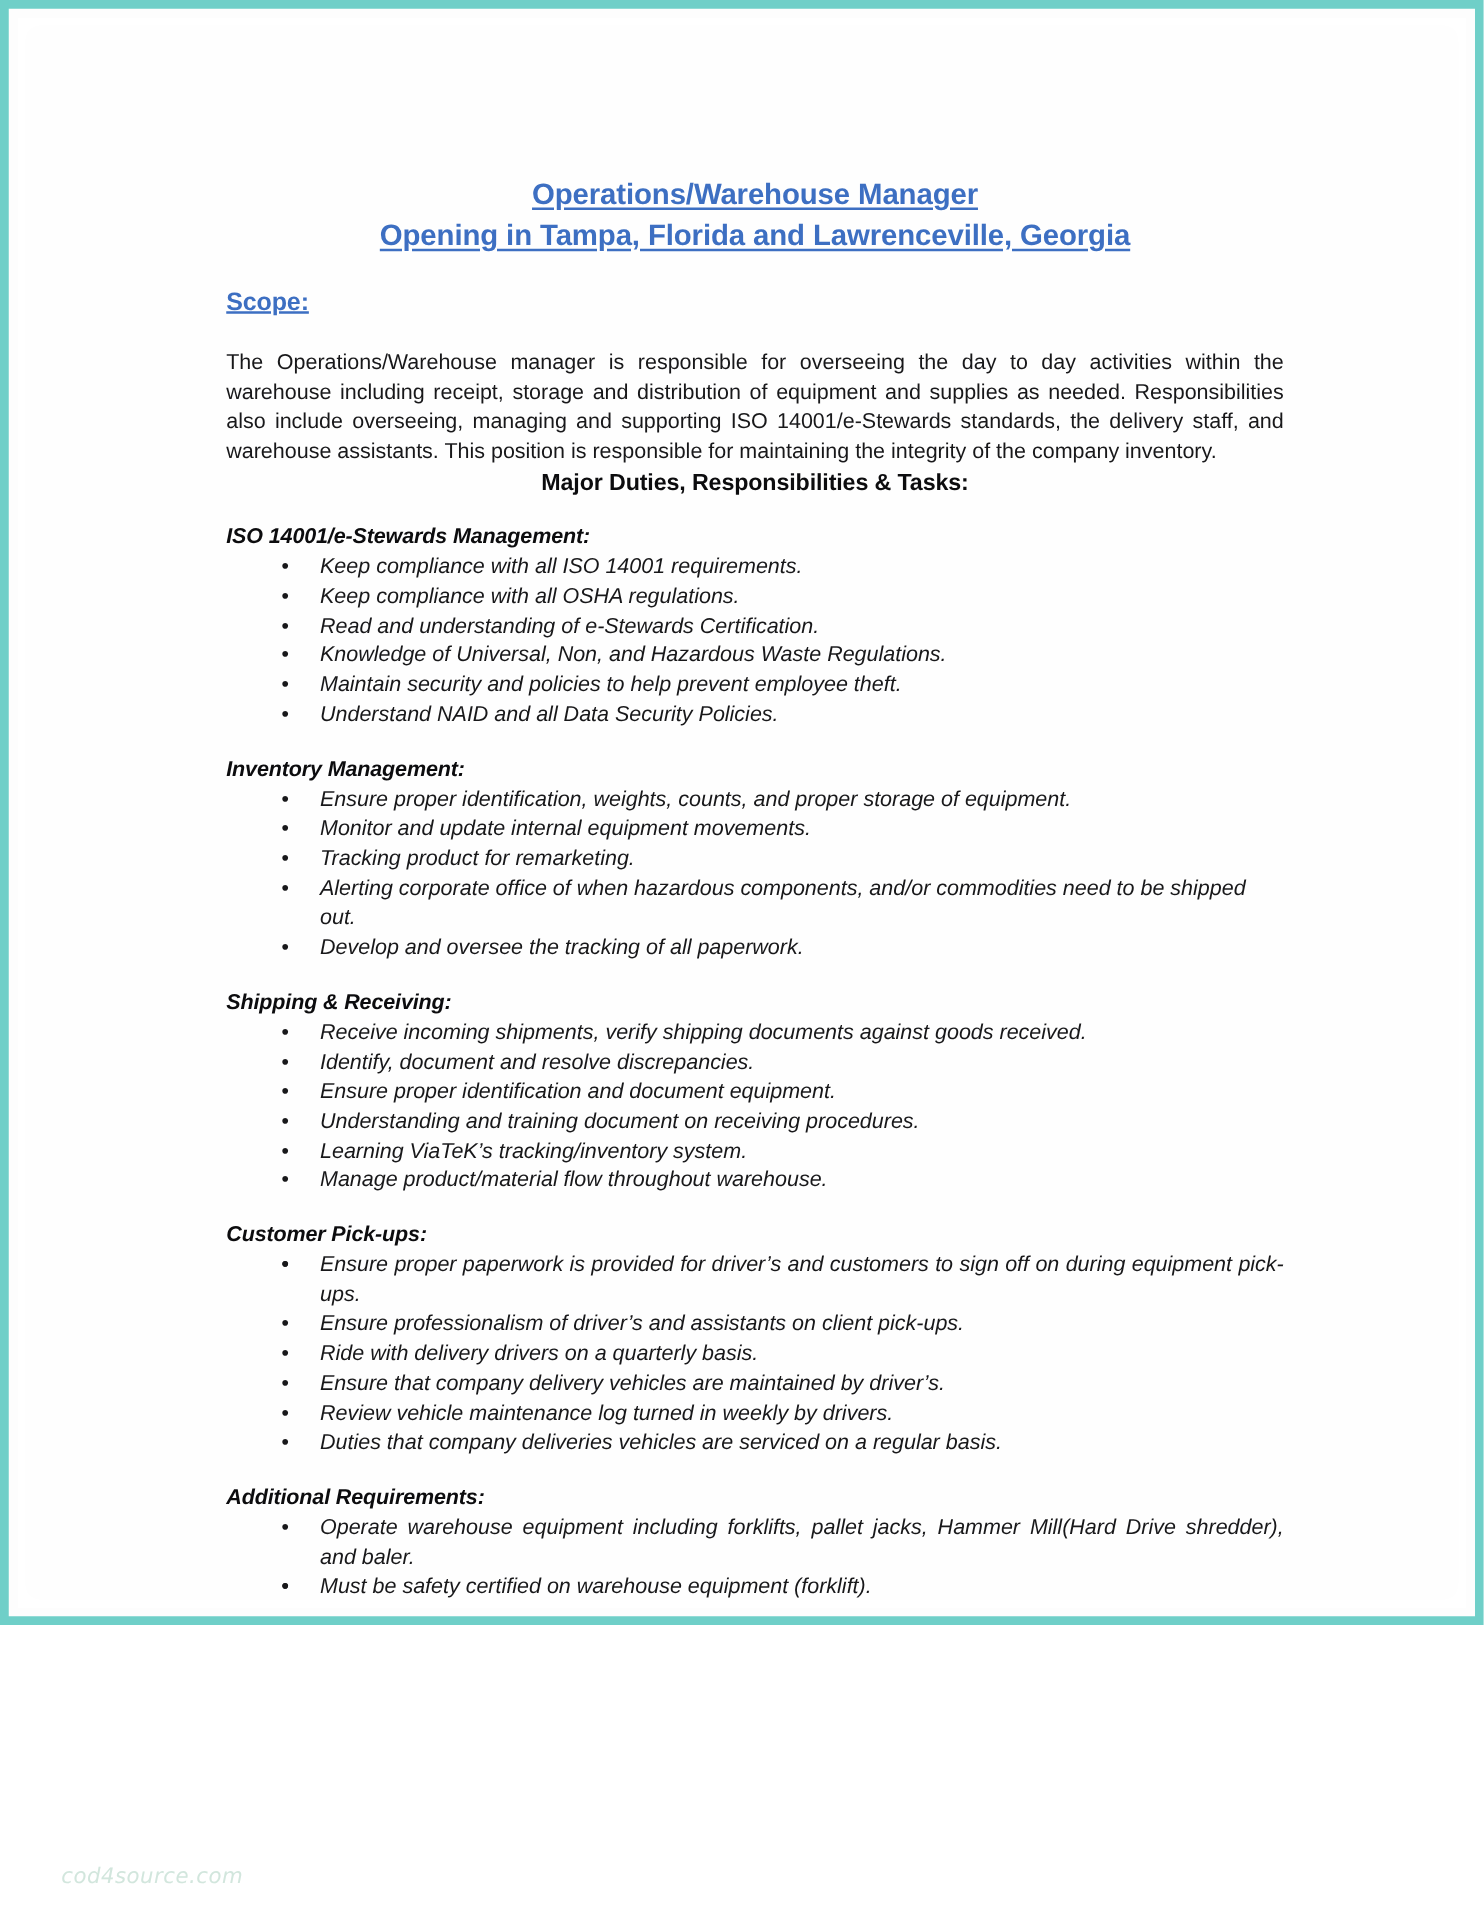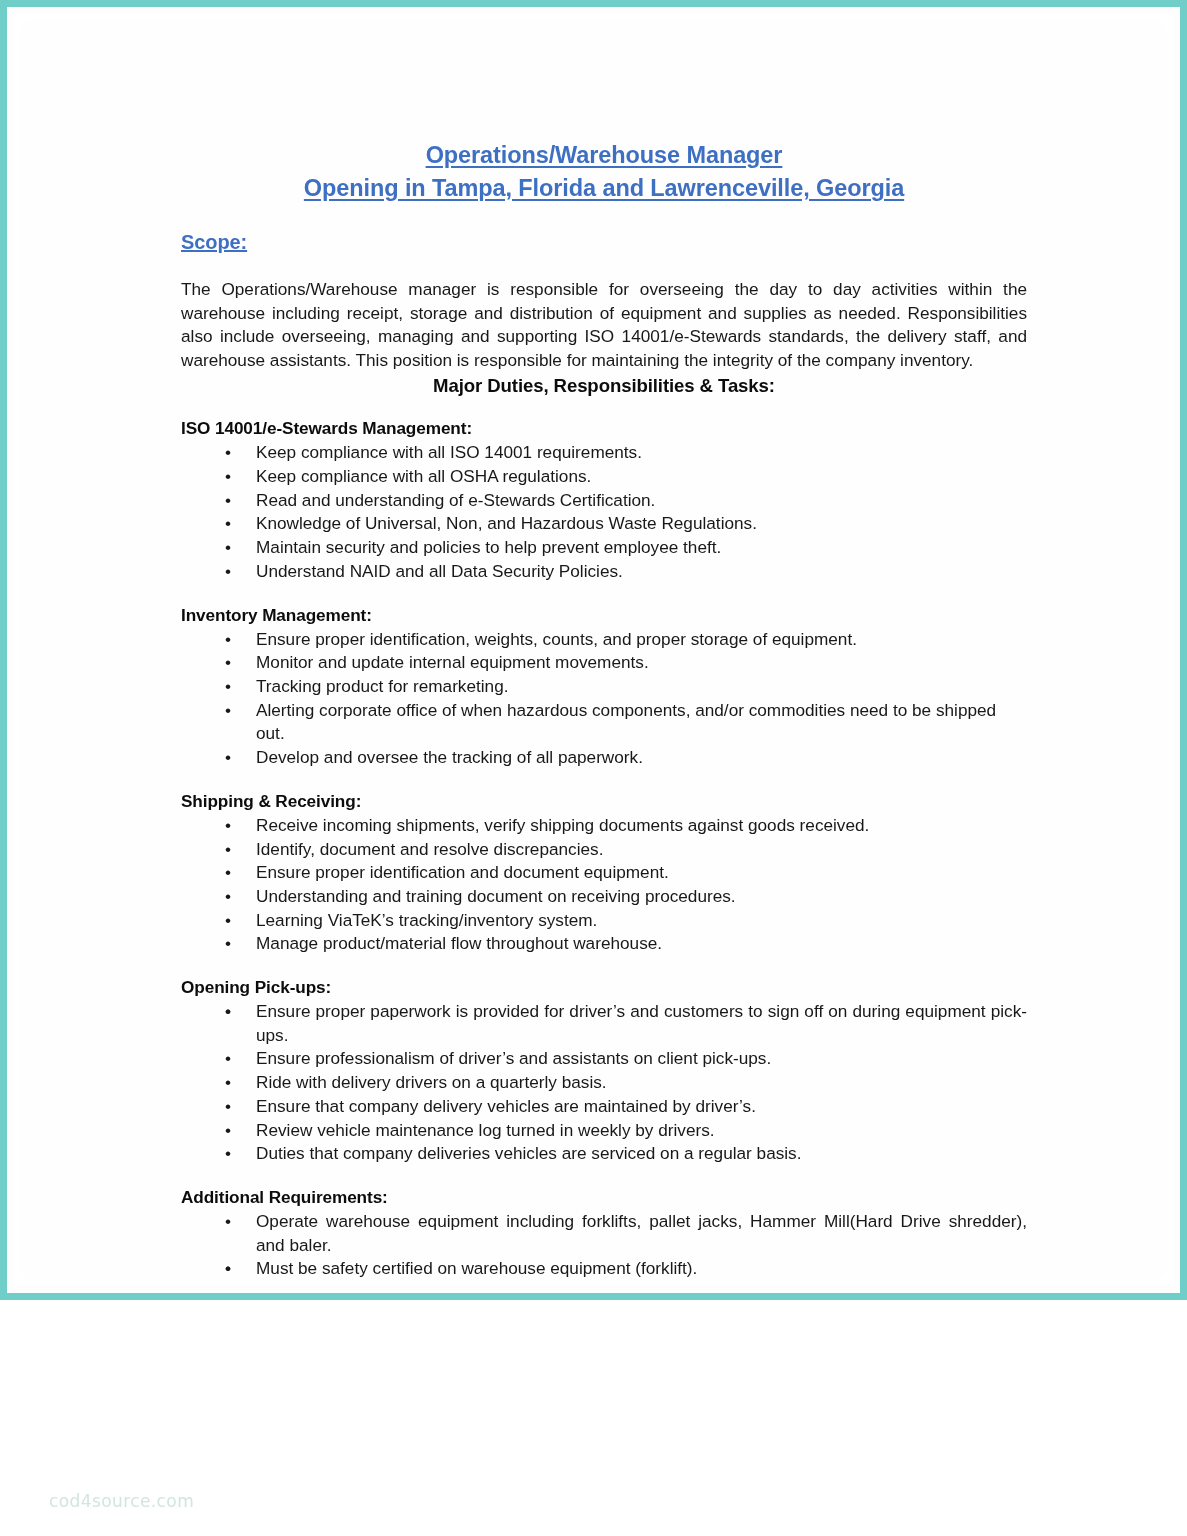--- a/index.html
+++ b/index.html
@@ -78,20 +78,21 @@
     text-align: center;
     font-weight: bold;
     font-size: 18.6px;
     color: #0c0c0e;
     margin-top: 3px;
     letter-spacing: -0.1px;
   }
 
   .section {
     margin-top: 21px;
+    font-style: italic;
   }
   .section-heading {
     font-weight: bold;
     font-size: 17.2px;
     color: #0c0c0e;
     letter-spacing: -0.1px;
   }
 
   ul.bullets {
     list-style: none;
@@ -120,20 +121,21 @@
   }
 
   #watermark {
     position: absolute;
     left: 35px;
     top: 1477px;
     font-size: 17px;
     color: #d2e6dd;
     letter-spacing: 0.4px;
     font-family: "DejaVu Sans", sans-serif;
+    font-style: italic;
   }
 </style>
 </head>
 <body>
 
 <div id="page">
   <div id="inner">
 
     <div id="content">
 
@@ -175,21 +177,21 @@
             <ul class="bullets">
               <li><span class="bullet-dot">•</span><span>Receive incoming shipments, verify shipping documents against goods received.</span></li>
               <li><span class="bullet-dot">•</span><span>Identify, document and resolve discrepancies.</span></li>
               <li><span class="bullet-dot">•</span><span>Ensure proper identification and document equipment.</span></li>
               <li><span class="bullet-dot">•</span><span>Understanding and training document on receiving procedures.</span></li>
               <li><span class="bullet-dot">•</span><span>Learning ViaTeK’s tracking/inventory system.</span></li>
               <li><span class="bullet-dot">•</span><span>Manage product/material flow throughout warehouse.</span></li>
             </ul>
           </div>
           <div class="section">
-            <div class="section-heading">Opening Pick-ups:</div>
+            <div class="section-heading">Customer Pick-ups:</div>
             <ul class="bullets">
               <li class="justified"><span class="bullet-dot">•</span></li>
               <li class="justified"><span class="bullet-dot">•</span><span>Ensure proper paperwork is provided for driver’s and customers to sign off on during equipment pick-ups.</span></li>
               <li class="justified"><span class="bullet-dot">•</span><span>Ensure professionalism of driver’s and assistants on client pick-ups.</span></li>
               <li class="justified"><span class="bullet-dot">•</span><span>Ride with delivery drivers on a quarterly basis.</span></li>
               <li class="justified"><span class="bullet-dot">•</span><span>Ensure that company delivery vehicles are maintained by driver’s.</span></li>
               <li class="justified"><span class="bullet-dot">•</span><span>Review vehicle maintenance log turned in weekly by drivers.</span></li>
               <li class="justified"><span class="bullet-dot">•</span><span>Duties that company deliveries vehicles are serviced on a regular basis.</span></li>
             </ul>
           </div>

